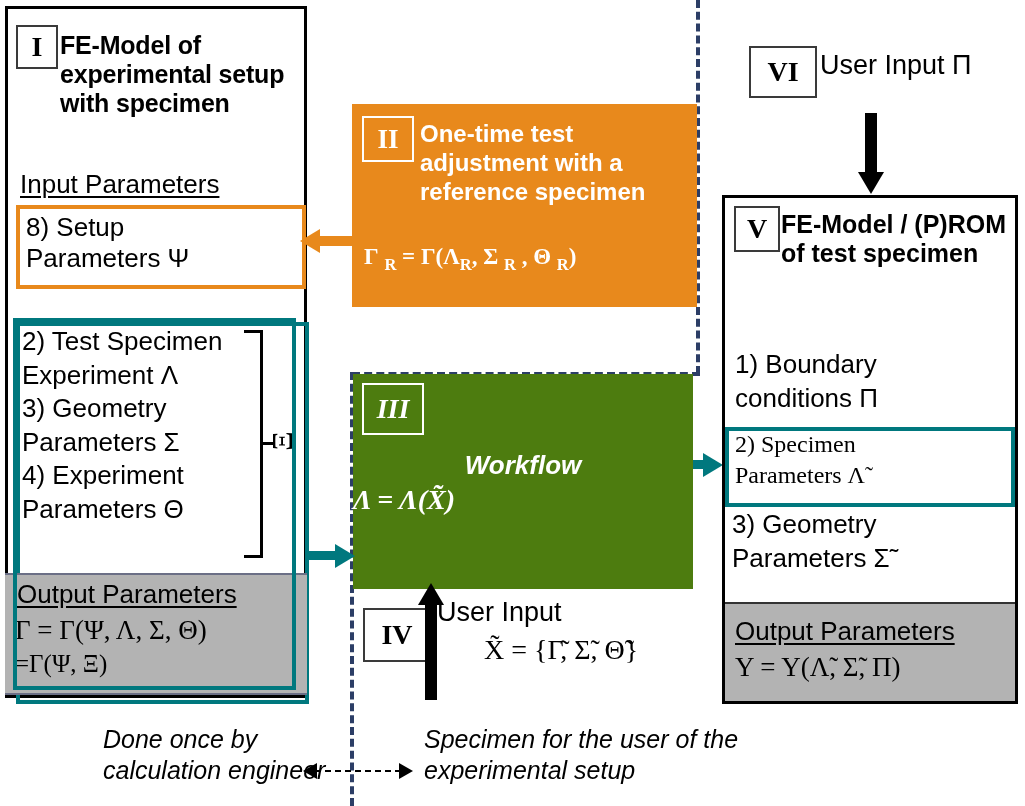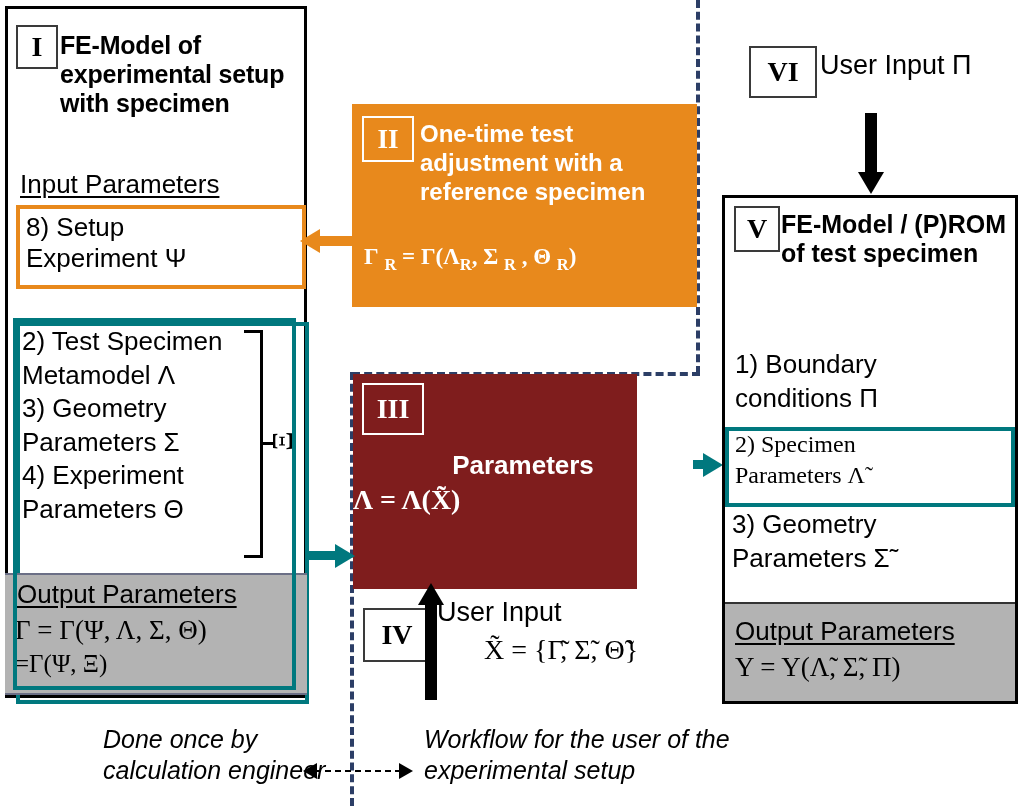--- a/index.html
+++ b/index.html
@@ -60,21 +60,21 @@
   #box2-text{
     position:absolute;left:68px;top:16px;width:272px;font-weight:bold;font-size:24px;line-height:1.2;
   }
   #box2-eq{
     position:absolute;left:12px;top:140px;font-weight:bold;font-size:23px;
     font-family:"Liberation Serif",serif;color:#fff;white-space:nowrap;
   }
   #box2-eq sub{font-size:0.72em;}
 
   
-  #box3{left:353px;top:374px;width:284px;height:215px;background:#7f1d1d;color:#fff;}
+  #box3{left:353px;top:374px;width:340px;height:215px;background:#4d7c0f;color:#fff;font-style:italic;}
   #box3-title{position:absolute;left:0;top:76px;width:340px;text-align:center;font-weight:bold;font-size:26px;}
   #box3-eq{position:absolute;left:0;top:110px;width:340px;text-align:left;font-weight:bold;font-size:28px;font-family:"Liberation Serif",serif;}
 
   
   #box5{left:722px;top:195px;width:296px;height:509px;border:3px solid #000;background:#fff;}
   #box5-title{position:absolute;left:56px;top:12px;width:235px;font-weight:bold;font-size:25px;line-height:1.16;}
   #box5-l1{position:absolute;left:10px;top:150px;font-size:26px;line-height:1.29;}
   #box5-teal{left:725px;top:427px;width:290px;height:80px;border:4px solid #00787E;background:#fff;}
   #box5-teal .txt{position:absolute;left:6px;top:-2px;font-size:24px;line-height:1.3;font-family:Liberation Serif, serif;}
   #box5-l3{position:absolute;left:732px;top:508px;font-size:26px;line-height:1.29;}
@@ -117,29 +117,29 @@
       <span>I</span>
     </div>
 
     <div id="box1-title">FE-Model of experimental setup with specimen</div>
 
     <div id="box1-inputhdr">Input Parameters</div>
 
     <div class="abs" id="orangeinner">
       <div class="txt">
         <div>8) Setup</div>
-        <div>Experiment Ψ</div>
+        <div>Parameters Ψ</div>
       </div>
     </div>
 
     <div class="abs" id="tealinner"></div>
 
     <div id="tealinner-list">
       <div>2) Test Specimen</div>
-      <div>Metamodel Λ</div>
+      <div>Experiment Λ</div>
       <div>3) Geometry</div>
       <div>Parameters Σ</div>
       <div>4) Experiment</div>
       <div>Parameters Θ</div>
     </div>
   </div>
 
   <div class="abs" id="xi-brace">
     <div class="bar"></div>
     <div class="tip" style="top:0;"></div>
@@ -166,21 +166,21 @@
     </div>
   </div>
 
   <div class="abs" style="left:318px;top:236px;width:36px;height:10px;background:#E8891C;"></div>
   <div class="tri" style="left:300px;top:229px;border-top:12px solid transparent;border-bottom:12px solid transparent;border-right:20px solid #E8891C;"></div>
 
   <div class="abs" id="box3">
     <div class="num-badge light" style="left:9px;top:9px;width:58px;height:48px;font-size:28px;">
       <span>III</span>
     </div>
-    <div id="box3-title">Parameters</div>
+    <div id="box3-title">Workflow</div>
     <div id="box3-eq">Λ = Λ(X̃)</div>
   </div>
 
   <div class="abs" style="left:307px;top:551px;width:30px;height:9px;background:#00787E;"></div>
   <div class="tri" style="left:335px;top:544px;border-top:12px solid transparent;border-bottom:12px solid transparent;border-left:20px solid #00787E;"></div>
 
   <div class="abs" style="left:693px;top:460px;width:22px;height:9px;background:#00787E;"></div>
   <div class="tri" style="left:703px;top:453px;border-top:12px solid transparent;border-bottom:12px solid transparent;border-left:20px solid #00787E;"></div>
 
   <div class="abs" id="box5">
@@ -226,21 +226,21 @@
   <div id="iv-eq">X̃ =  {Γ̃, Σ̃, Θ̃}</div>
 
   <div class="abs" style="left:425px;top:604px;width:12px;height:96px;background:#000;"></div>
   <div class="tri" style="left:418px;top:583px;border-left:13px solid transparent;border-right:13px solid transparent;border-bottom:22px solid #000;"></div>
 
   <div class="caption" id="cap-left">
     <div>Done once by</div>
     <div>calculation engineer</div>
   </div>
   <div class="caption" id="cap-right">
-    <div>Workflow for the user of the</div>
+    <div>Specimen for the user of the</div>
     <div>experimental setup</div>
   </div>
 
   <div class="thin-dash" style="left:315px;top:770px;width:86px;"></div>
   <div class="tri" style="left:303px;top:763px;border-top:8px solid transparent;border-bottom:8px solid transparent;border-right:14px solid #000;"></div>
   <div class="tri" style="left:399px;top:763px;border-top:8px solid transparent;border-bottom:8px solid transparent;border-left:14px solid #000;"></div>
 
 </div>
 
 </body></html>

